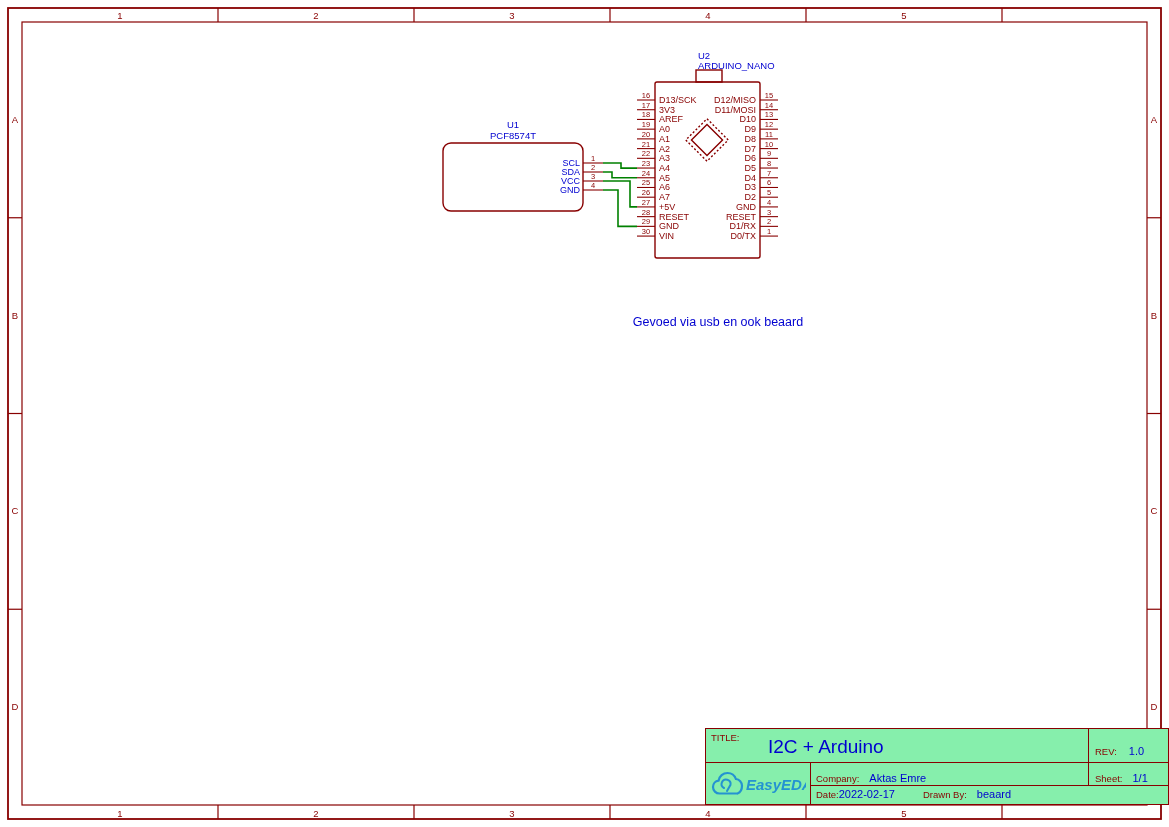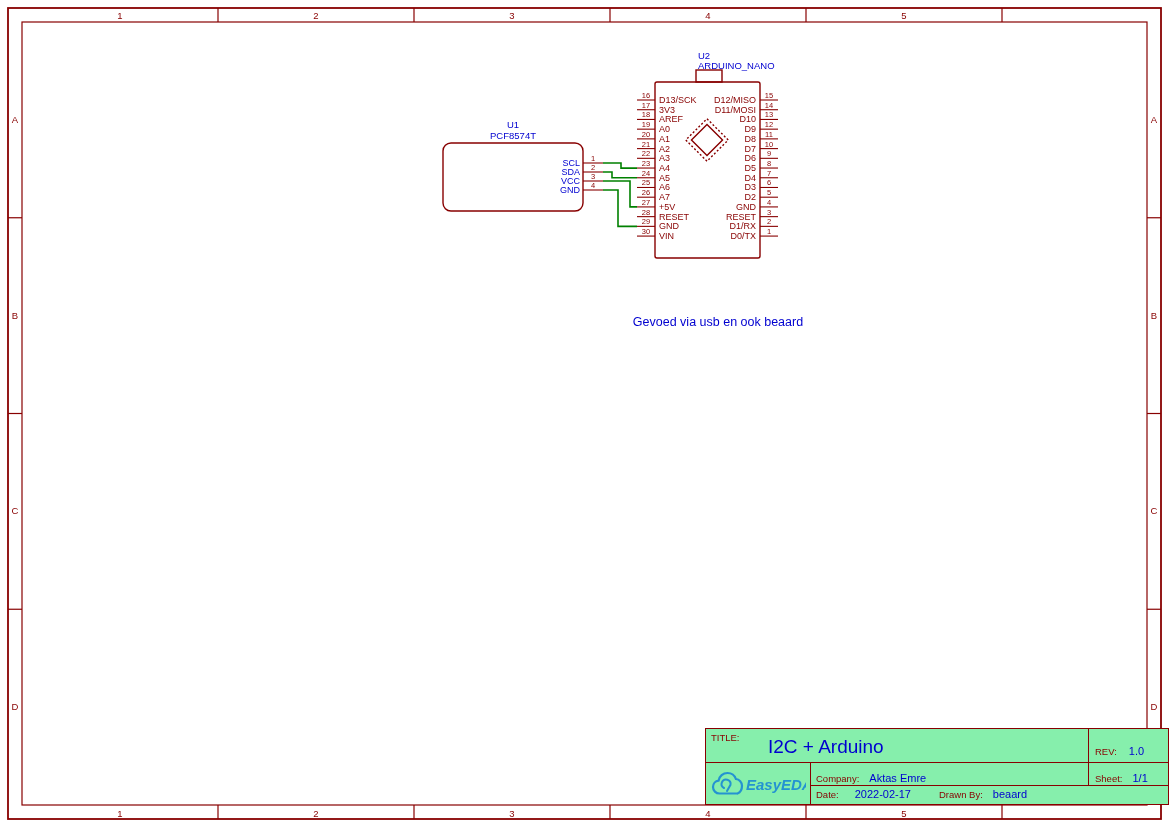--- a/index.html
+++ b/index.html
@@ -39,21 +39,21 @@
   .tb-logo-cell{width:105px;border-right:1px solid var(--c-frame);
     display:flex;align-items:center;justify-content:center;}
   .logo-text{fill:var(--c-logo);font-size:15px;font-style:italic;font-weight:bold;}
   .tb-main{flex:1;display:flex;flex-direction:column;}
   .tb-mid-row{height:23px;display:flex;border-bottom:1px solid var(--c-frame);}
   .tb-company{flex:1;padding:5px 0 0 5px;}
   .tb-company .tb-value{margin-left:10px;}
   .tb-sheet{width:80px;border-left:1px solid var(--c-frame);padding:5px 0 0 6px;}
   .tb-sheet .tb-value{margin-left:10px;}
   .tb-date-row{flex:1;padding:2px 0 0 5px;display:flex;align-items:baseline;}
-  .tb-date-row .v-date{margin-left:16px;text-align:right;}
+  .tb-date-row .v-date{text-align:right;}
   .tb-date-row .l-drawn{margin-left:28px;}
   .tb-date-row .v-drawn{margin-left:10px;}
 </style>
 </head>
 <body>
 
 <svg id="schematic-svg" width="1169" height="827" viewBox="0 0 1169 827">
   <g id="frame-group">
       <rect x="8" y="8" width="1153" height="811" class="frame-line frame-outer"></rect>
       <rect x="22" y="22" width="1125" height="783" class="frame-line"></rect>

